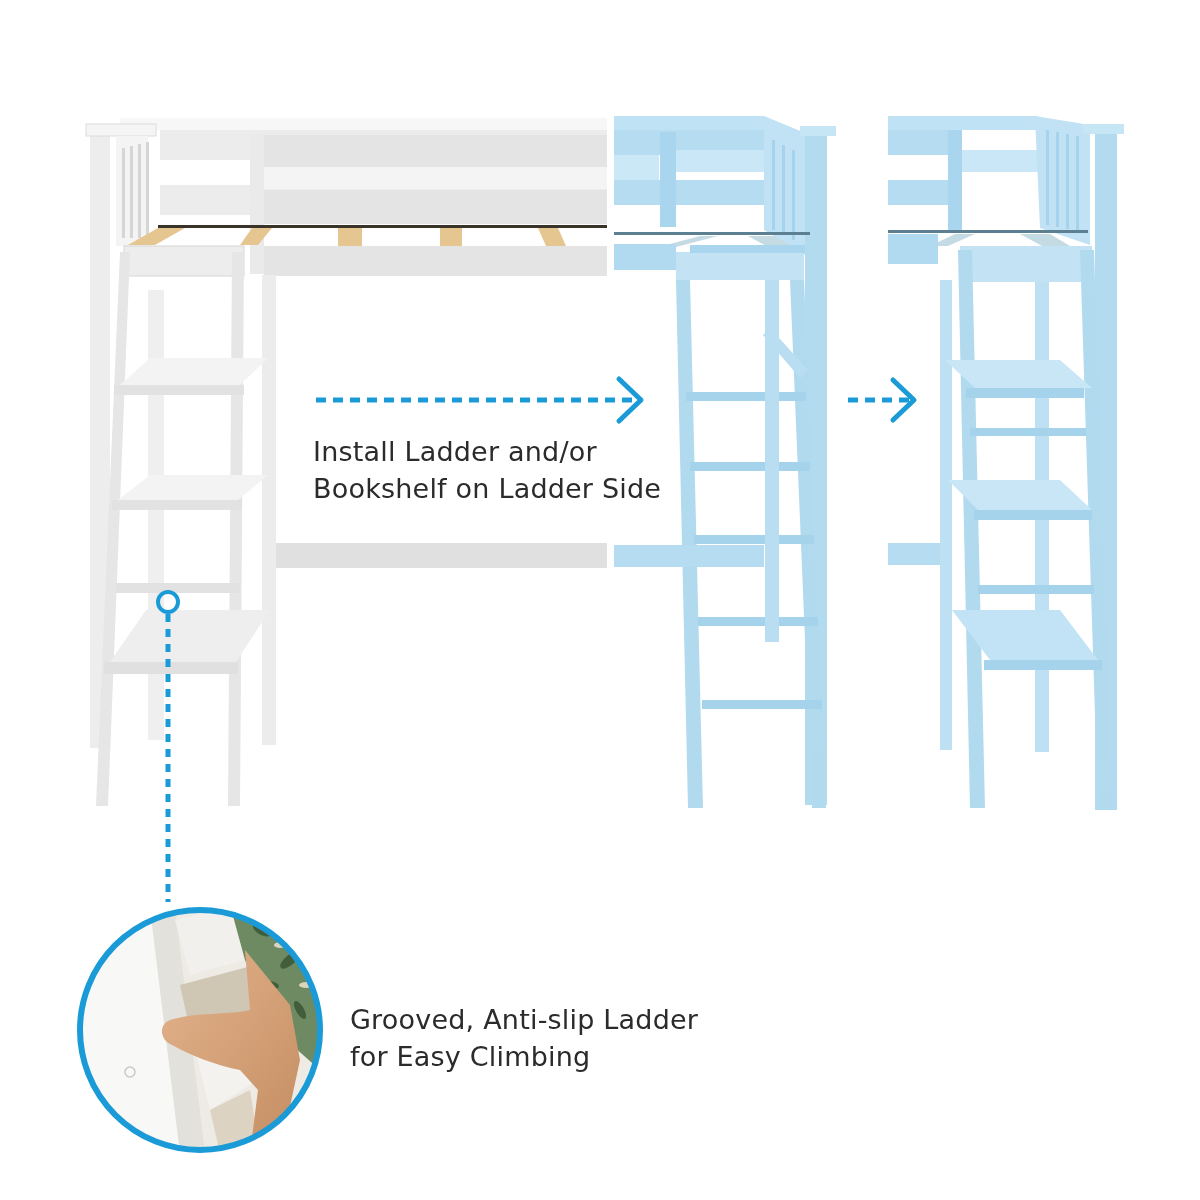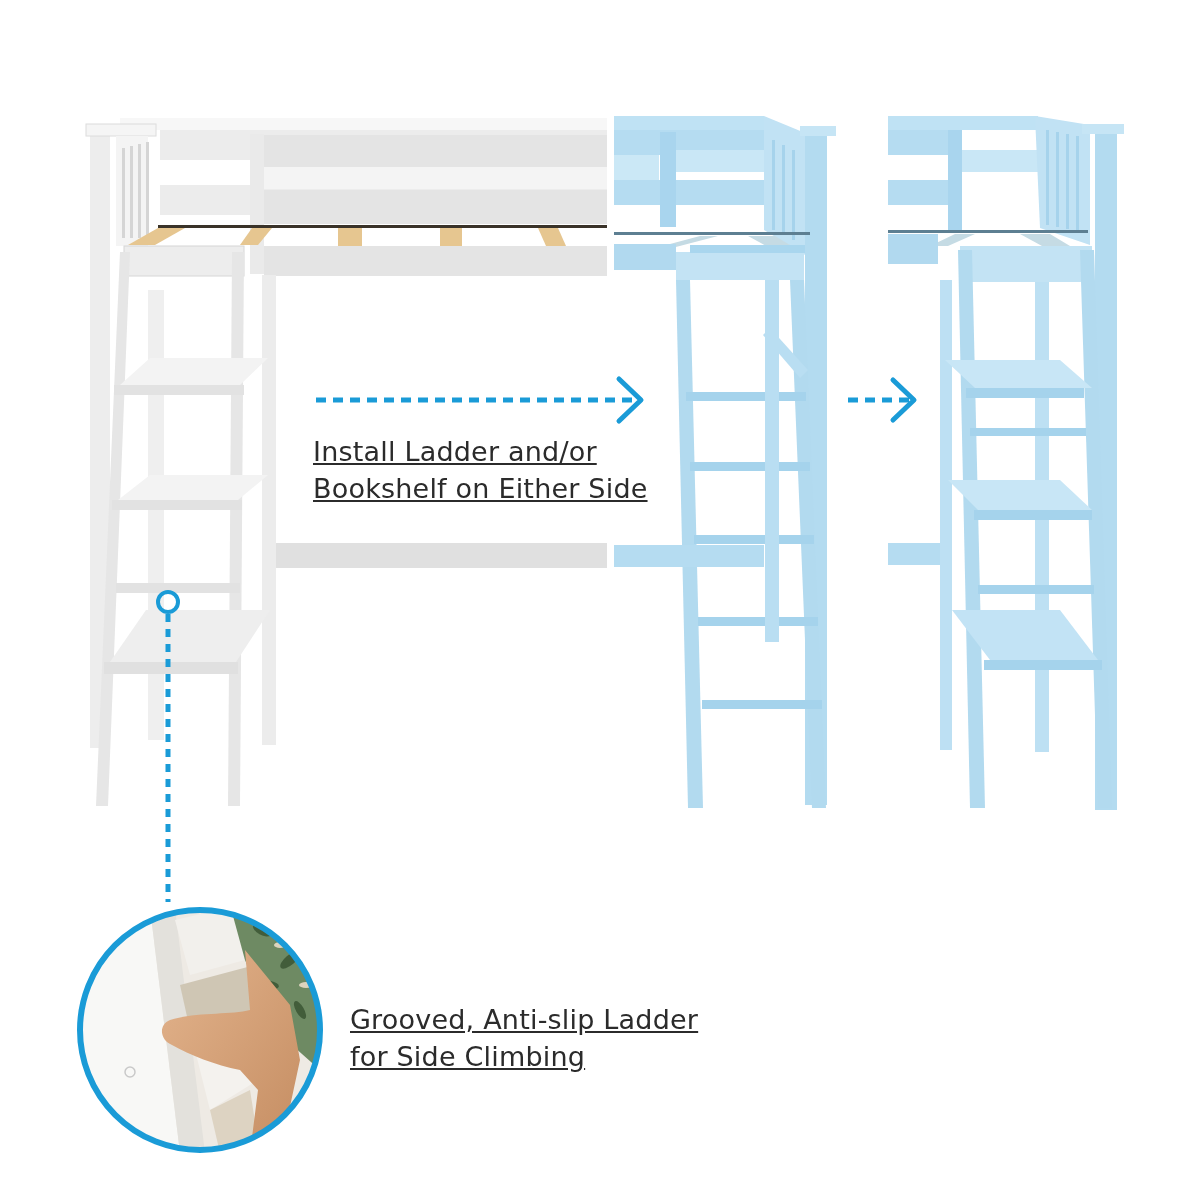--- a/index.html
+++ b/index.html
@@ -1,18 +1,18 @@
 <!DOCTYPE html>
 <html><head>
 <meta charset="utf-8">
 <style>
   html,body{margin:0;padding:0;background:#ffffff;}
   body{width:1200px;height:1200px;position:relative;overflow:hidden;font-family:"DejaVu Sans","Liberation Sans",sans-serif;}
   .canvas{position:absolute;left:0;top:0;width:1200px;height:1200px;}
-  .caption{position:absolute;color:#2b2b2b;font-size:27px;line-height:37px;letter-spacing:0.2px;text-decoration:underline;}
+  .caption{position:absolute;color:#2b2b2b;font-size:27px;line-height:37px;letter-spacing:0.2px;}
   .caption span{display:block;white-space:nowrap;}
   #cap-install{left:313px;top:433px;}
   #cap-ladder{left:350px;top:1001px;}
 </style>
 </head>
 <body>
 
 <div class="canvas">
 <svg width="1200" height="1200" viewBox="0 0 1200 1200" xmlns="http://www.w3.org/2000/svg" style="position:absolute;left:0;top:0;">
   <defs>
@@ -181,20 +181,20 @@
       </g>
       <path d="M245,950 L290,1005 L300,1060 L280,1153 L250,1153 L258,1090 L240,1070 C215,1065 190,1055 172,1045 C160,1040 158,1025 170,1020 C195,1012 230,1015 250,1010 Z" fill="url(#skin)"></path>
       <circle cx="130" cy="1072" r="5" fill="none" stroke="#c9c9c9" stroke-width="1.5"></circle>
     </g>
     <circle cx="200" cy="1030" r="120" fill="none" stroke="#1a9bd7" stroke-width="6"></circle>
   </g>
 </svg>
 
 <div class="caption" id="cap-install">
   <span>Install Ladder and/or</span>
-  <span>Bookshelf on Either Side</span>
+  <span>Bookshelf on Ladder Side</span>
 </div>
 
 <div class="caption" id="cap-ladder">
   <span>Grooved, Anti-slip Ladder</span>
-  <span>for Side Climbing</span>
+  <span>for Easy Climbing</span>
 </div>
 </div>
 
 </body></html>

